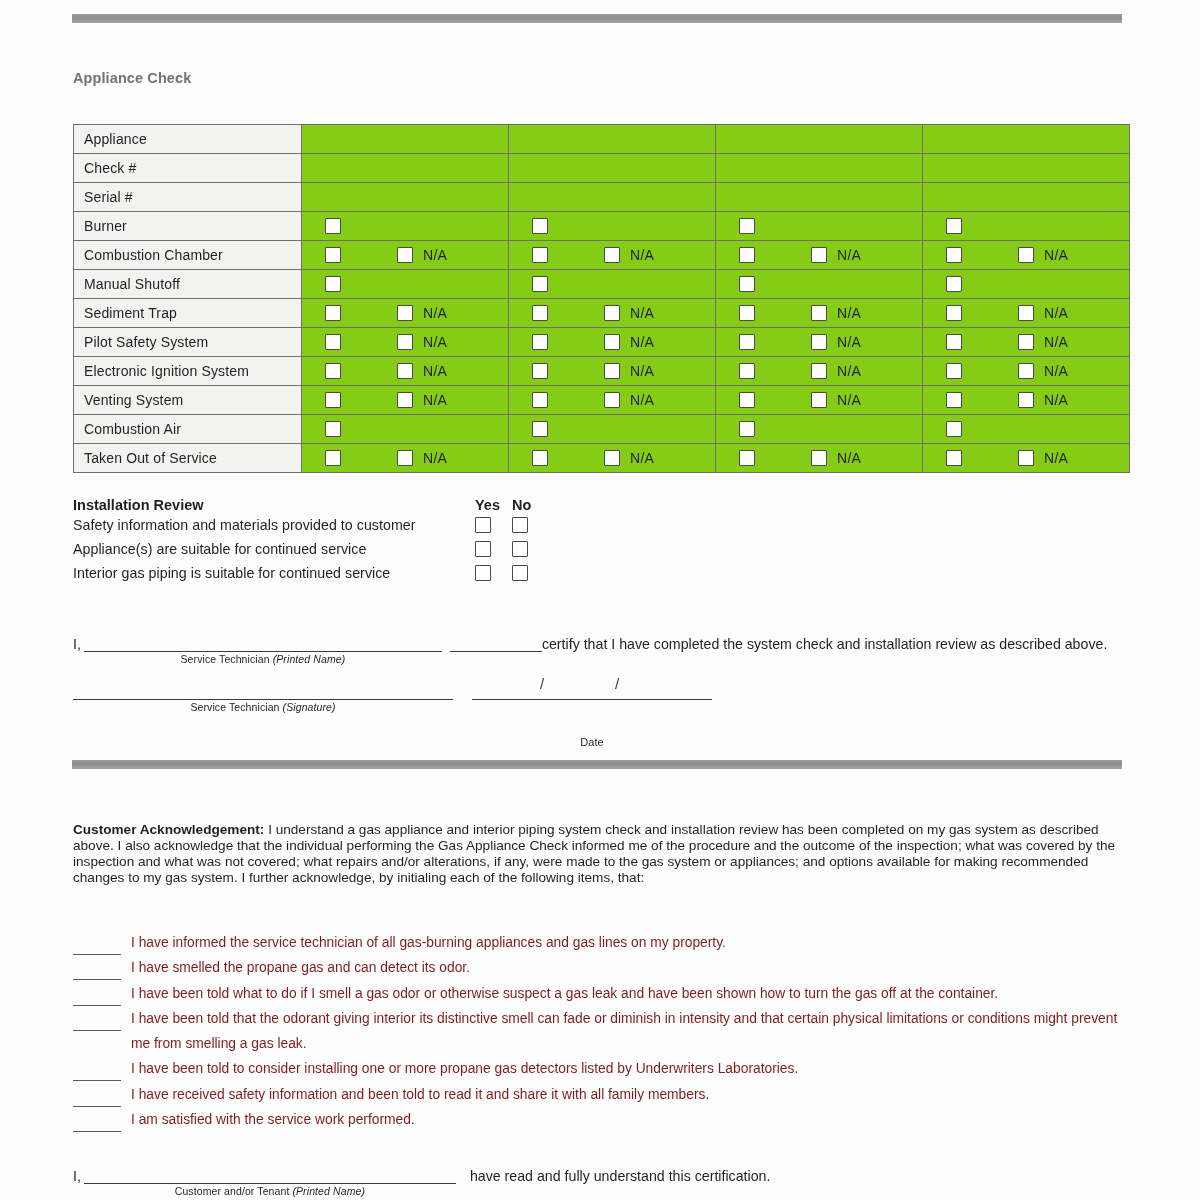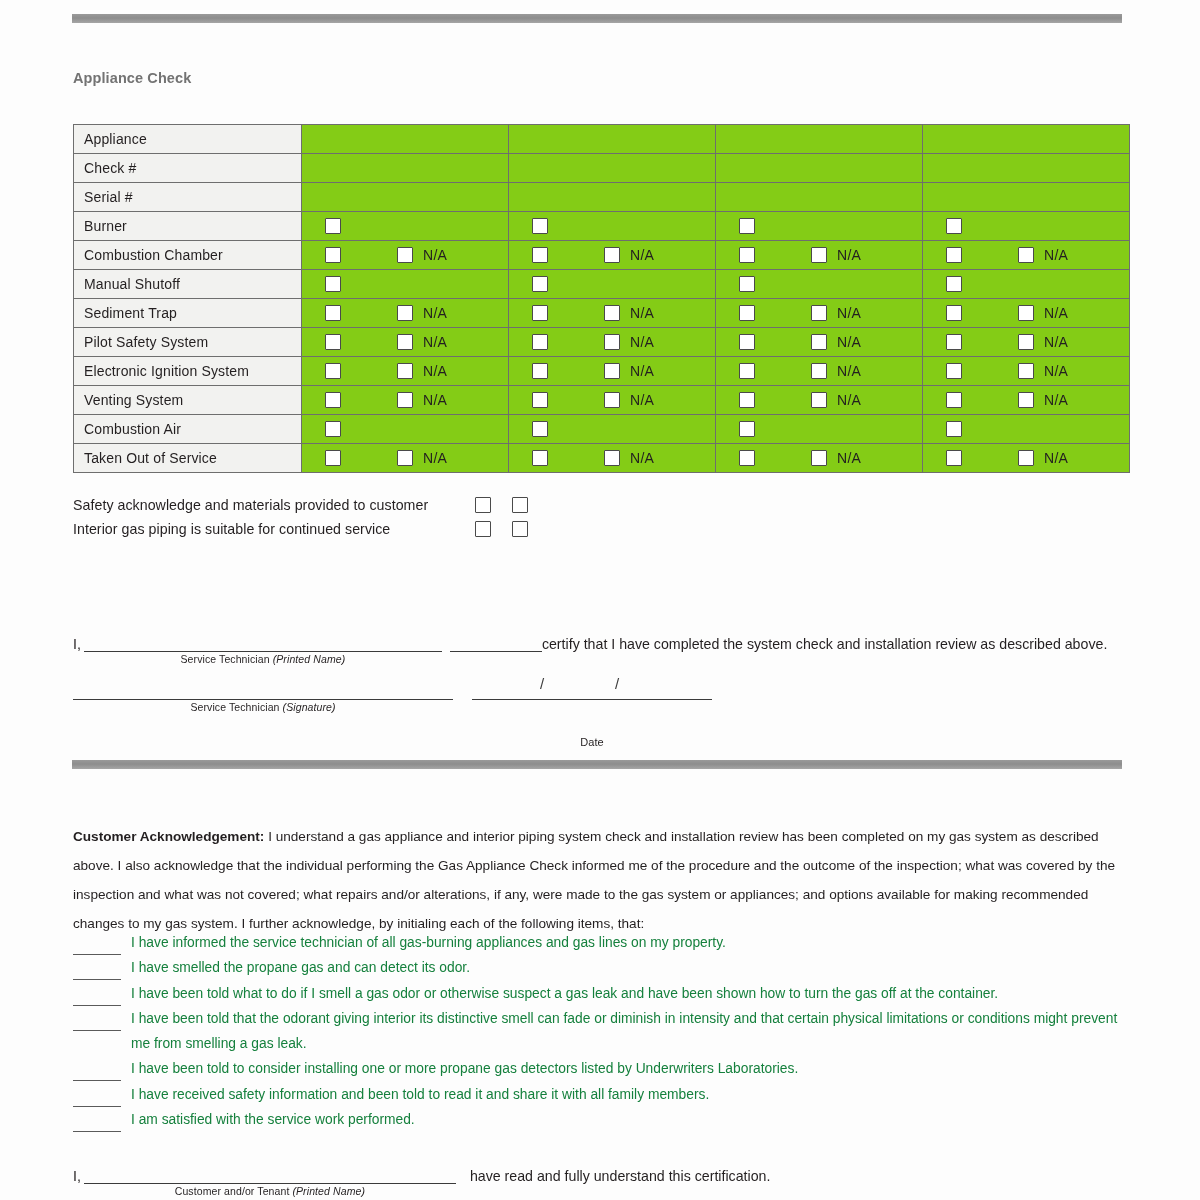--- a/index.html
+++ b/index.html
@@ -174,34 +174,34 @@
     width: 1050px;
   }
 
   
   .ack {
     position: absolute;
     left: 73px;
     top: 822px;
     width: 1046px;
     font-size: 13.6px;
-    line-height: 29px;
+    line-height: 16px;
     text-align: left;
     color: #231f20;
   }
   .ack b { font-weight: bold; }
 
   .initials {
     position: absolute;
     left: 73px;
     top: 930px;
     width: 1050px;
     font-size: 13.8px;
     line-height: 25.3px;
-    color: #15803d;
+    color: #7f1d1d;
   }
   .init-item {
     display: flex;
     align-items: flex-start;
   }
   .init-line {
     width: 48px;
     flex: 0 0 48px;
     border-bottom: 1.3px solid #5a5a5a;
     height: 13px;
@@ -550,23 +550,37 @@
                 <div class="cbx"></div>
                 <span class="na-txt">N/A</span>
               </div>
             </div>
           </td>
         </tr>
       </tbody>
   </table>
 
   <div class="ir-wrap">
+    <div class="ir-head">
+      <div class="ir-title">Installation Review</div>
+      <div class="yn">Yes</div>
+      <div class="yn">No</div>
+    </div>
     <div id="ir-rows">
         <div class="ir-row">
-          <div class="ir-lbl">Safety acknowledge and materials provided to customer</div>
+          <div class="ir-lbl">Safety information and materials provided to customer</div>
+          <div class="ir-box">
+            <div class="cbx"></div>
+          </div>
+          <div class="ir-box">
+            <div class="cbx"></div>
+          </div>
+        </div>
+        <div class="ir-row">
+          <div class="ir-lbl">Appliance(s) are suitable for continued service</div>
           <div class="ir-box">
             <div class="cbx"></div>
           </div>
           <div class="ir-box">
             <div class="cbx"></div>
           </div>
         </div>
         <div class="ir-row">
           <div class="ir-lbl">Interior gas piping is suitable for continued service</div>
           <div class="ir-box">

